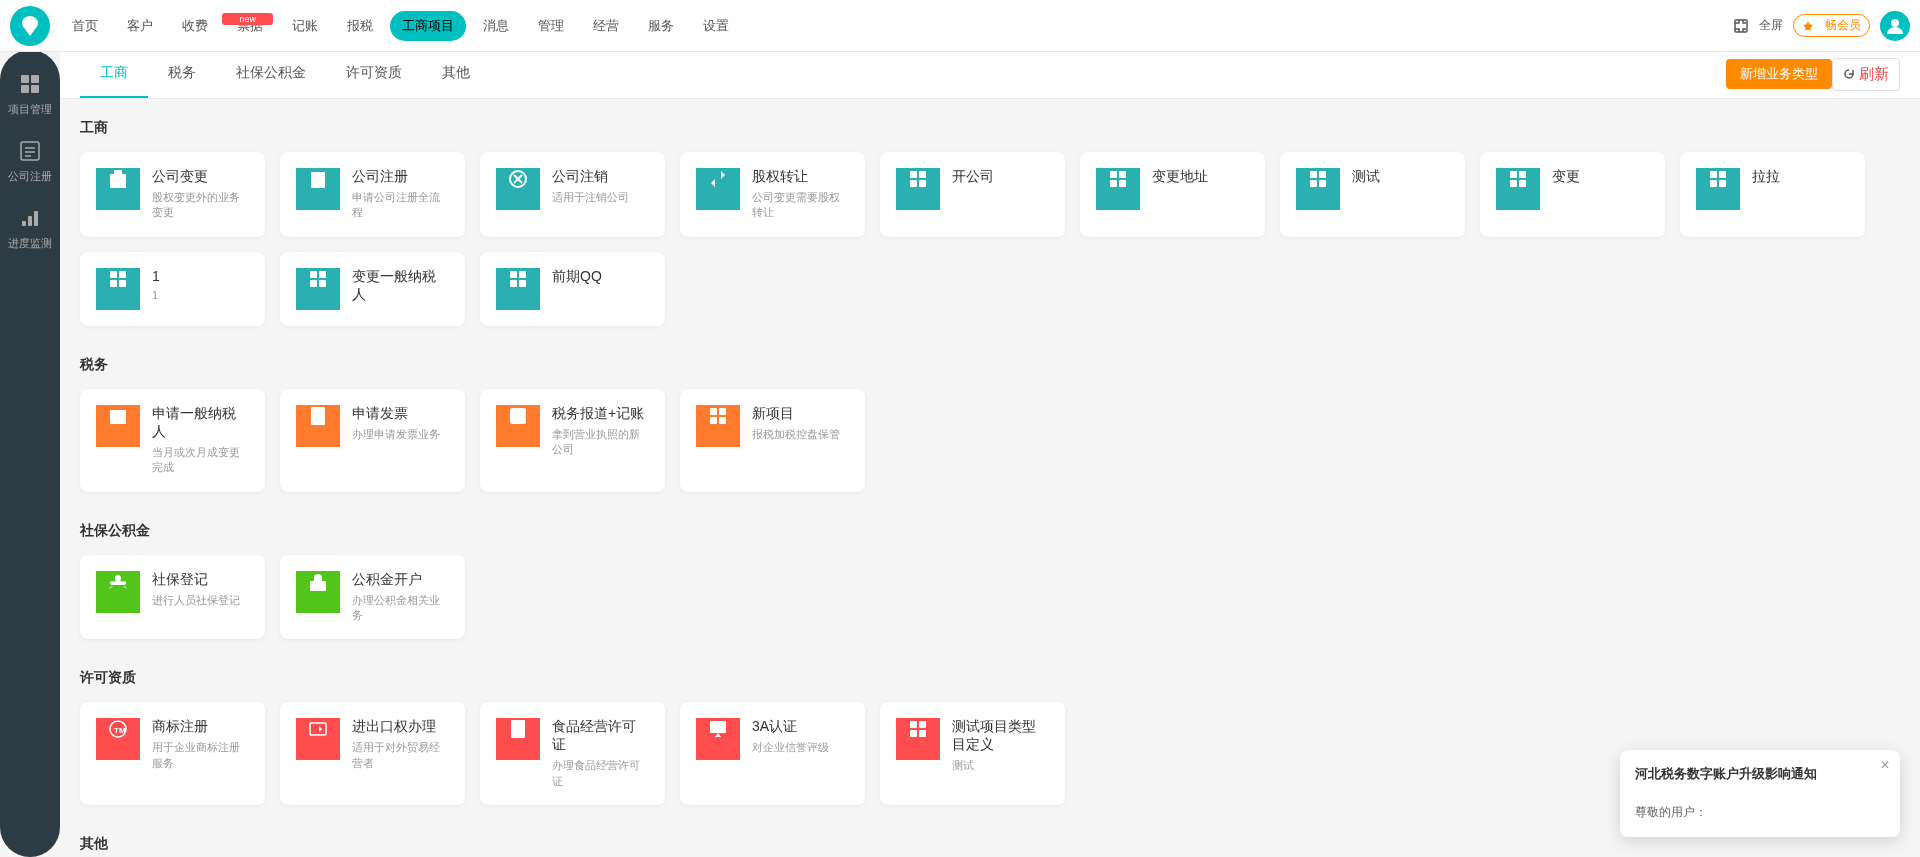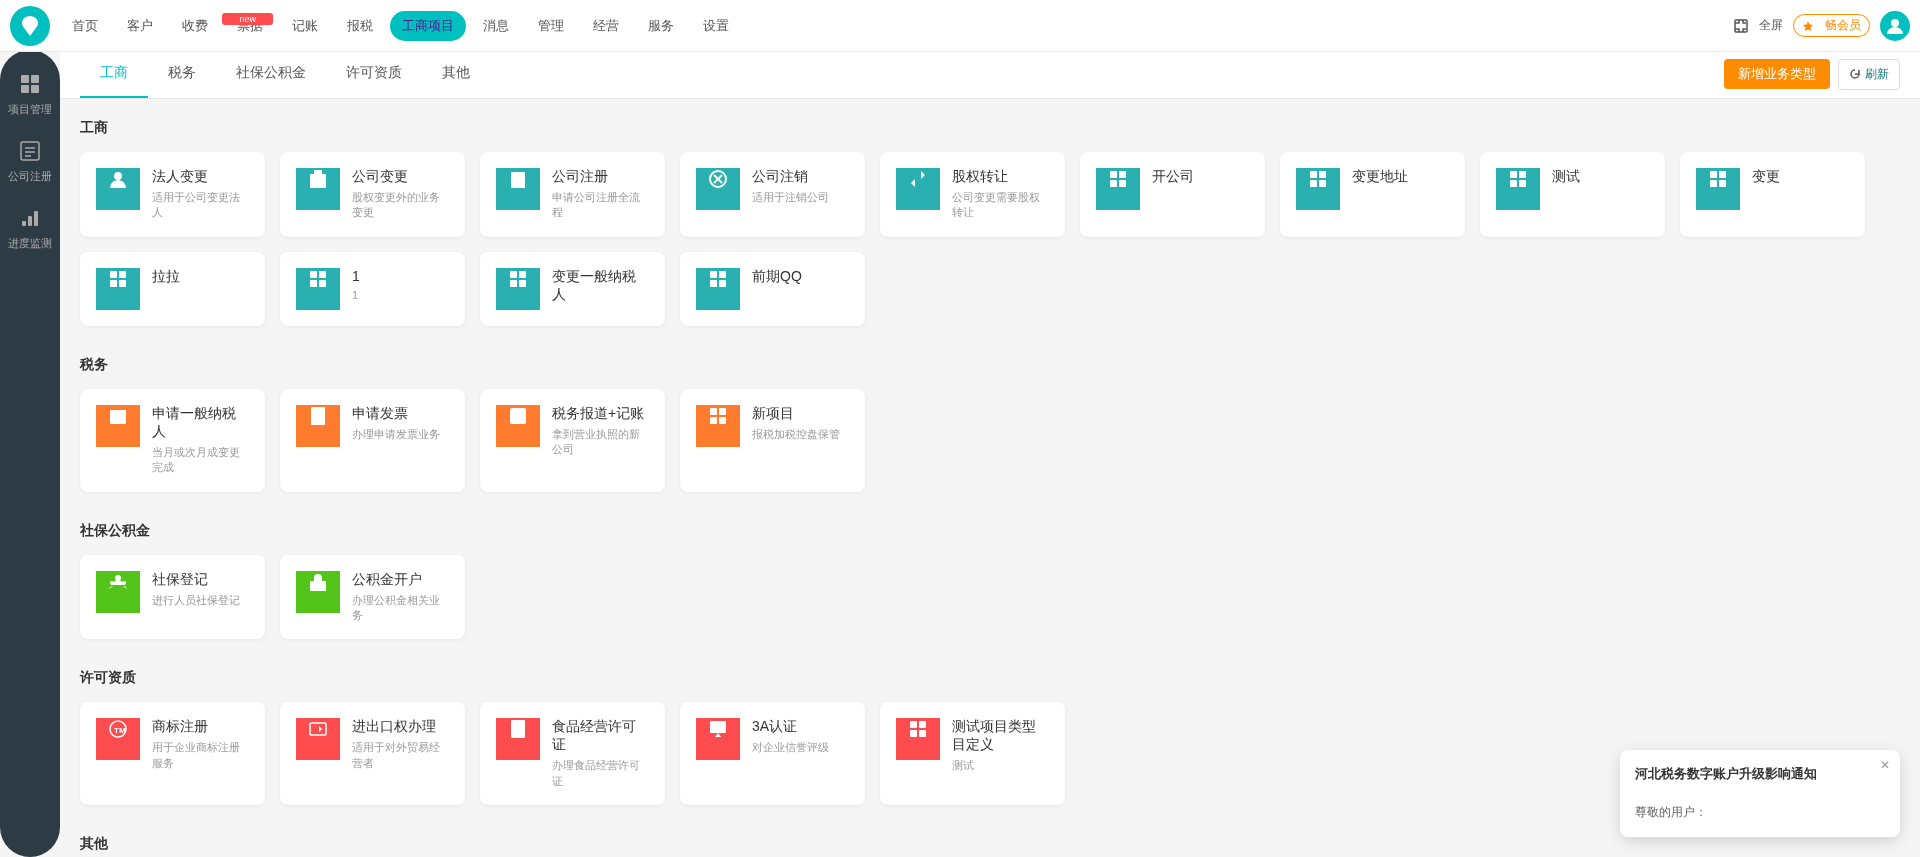--- a/index.html
+++ b/index.html
@@ -39,21 +39,21 @@
       padding: 6px 12px;
       cursor: pointer;
       border-radius: 4px;
       color: #555;
       font-size: 13px;
       position: relative;
       white-space: nowrap;
     }
     .nav-item.active {
       background: #00bfbf;
-      color: #4c1d95;
+      color: #000000;
       border-radius: 20px;
     }
     .nav-item .badge-new {
       position: absolute;
       top: 2px; right: 2px;
       background: #ff4d4f;
       color: #fff;
       font-size: 9px;
       padding: 1px 17px;
       border-radius: 3px;
@@ -147,39 +147,39 @@
       white-space: nowrap;
     }
     .tab-item.active {
       color: #00bfbf;
       border-bottom: 2px solid #00bfbf;
     }
     .tabs-right {
       margin-left: auto;
       display: flex;
       align-items: center;
-      gap: 8px;
+      gap: 0;
     }
     .btn-new-type {
       background: #ff8c00;
       color: #fff;
       border: none;
       border-radius: 4px;
       padding: 6px 14px;
       cursor: pointer;
       font-size: 13px;
     }
     .btn-refresh {
       background: none;
       border: 1px solid #ddd;
       border-radius: 4px;
       padding: 6px 10px;
       cursor: pointer;
-      font-size: 12px;
-      color: #0f766e;
+      font-size: 15px;
+      color: #ef4444;
       display: flex;
       align-items: center;
       gap: 4px;
     }
 
     
     .content {
       padding: 20px;
     }
 
@@ -375,32 +375,20 @@
     </div>
   </div>
 
   <div class="content">
 
     <div class="section-title">工商</div>
     <div class="cards-grid" id="gongshang-grid">
         <div class="card">
       <div class="card-icon bg-teal">
             <svg width="22" height="22" viewBox="0 0 22 22" fill="white">
-              <circle cx="11" cy="8" r="4"></circle>
-              <path d="M3 20c0-4.4 3.6-8 8-8s8 3.6 8 8"></path>
-            </svg>
-          </div>
-      <div class="card-text">
-        <div class="card-title">法人变更</div>
-        <div class="card-desc">适用于公司变更法人</div>
-      </div>
-    </div>
-        <div class="card">
-      <div class="card-icon bg-teal">
-            <svg width="22" height="22" viewBox="0 0 22 22" fill="white">
               <rect x="3" y="6" width="16" height="14" rx="1"></rect>
               <rect x="7" y="2" width="8" height="4"></rect>
               <rect x="8" y="11" width="2" height="4"></rect>
               <rect x="12" y="11" width="2" height="4"></rect>
             </svg>
           </div>
       <div class="card-text">
         <div class="card-title">公司变更</div>
         <div class="card-desc">股权变更外的业务变更</div>
       </div>

